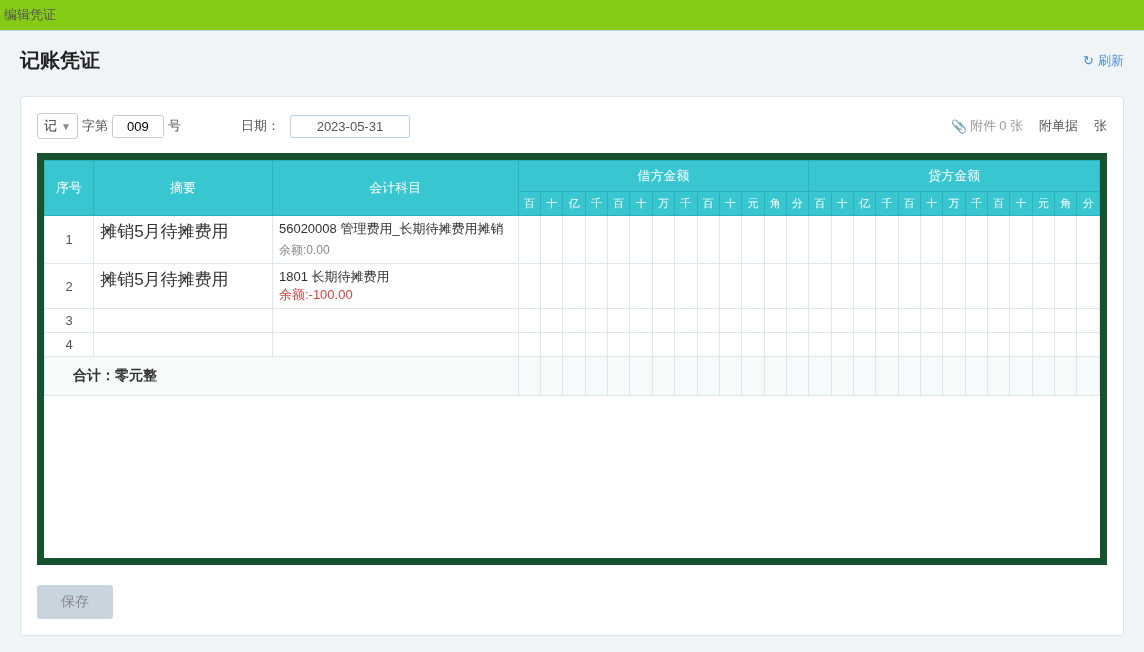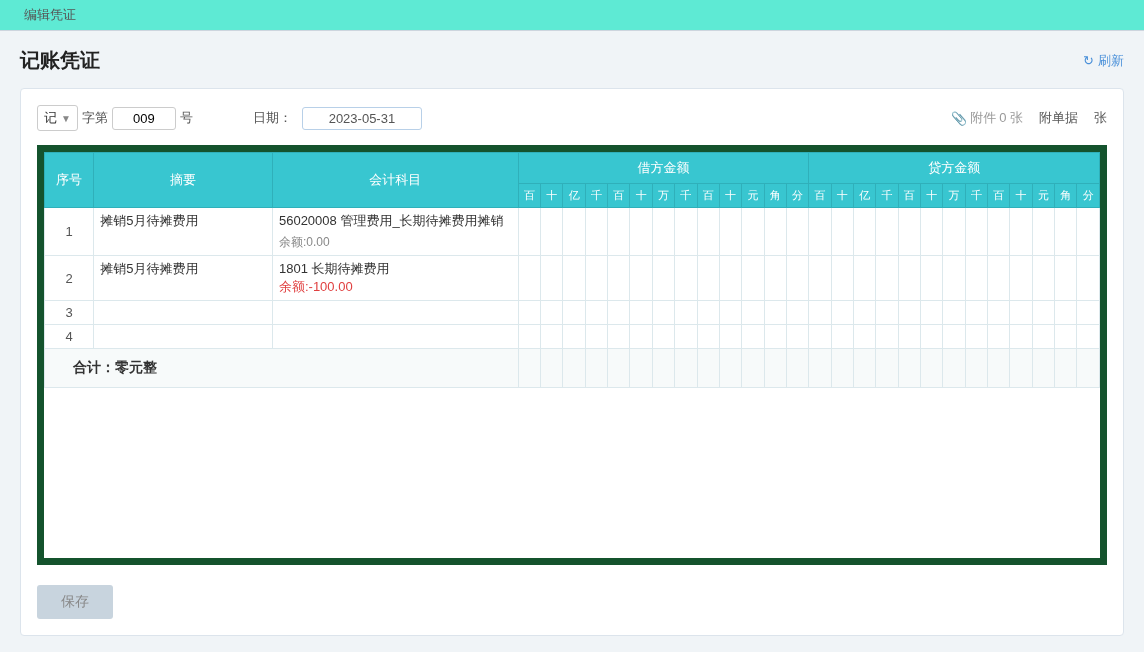--- a/index.html
+++ b/index.html
@@ -13,33 +13,34 @@
       color: #333;
     }
     .window {
       width: 1144px;
       height: 652px;
       background: #f0f4f7;
       display: flex;
       flex-direction: column;
     }
     .title-bar {
-      background: #5eead4;
-      padding: 6px 24px;
+      background: #84cc16;
+      padding: 6px 4px;
       font-size: 13px;
       color: #555;
       border-bottom: 1px solid #cdd5de;
       flex-shrink: 0;
     }
     .main-content {
       flex: 1;
       padding: 16px 20px;
       overflow: hidden;
       display: flex;
       flex-direction: column;
+      gap: 8px;
     }
     .page-header {
       display: flex;
       justify-content: space-between;
       align-items: center;
       margin-bottom: 14px;
     }
     .page-title {
       font-size: 20px;
       font-weight: bold;
@@ -89,21 +90,21 @@
     }
     .chevron {
       font-size: 10px;
       color: #888;
     }
     .input-field {
       border: 1px solid #ccc;
       border-radius: 3px;
       padding: 3px 8px;
       font-size: 13px;
-      width: 64px;
+      width: 52px;
       text-align: center;
       background: #fff;
     }
     .date-field {
       border: 1px solid #b8d0e8;
       border-radius: 3px;
       padding: 3px 10px;
       font-size: 13px;
       width: 120px;
       text-align: center;
@@ -172,21 +173,21 @@
       padding: 4px 6px;
       font-size: 13px;
       vertical-align: top;
     }
     .td-seq {
       text-align: center;
       color: #555;
       vertical-align: middle;
     }
     .td-summary {
-      font-size: 13px;
+      font-size: 17px;
       color: #333;
     }
     .td-account {
       font-size: 13px;
       color: #333;
     }
     .balance-text {
       font-size: 12px;
       color: #888;
       margin-top: 4px;

